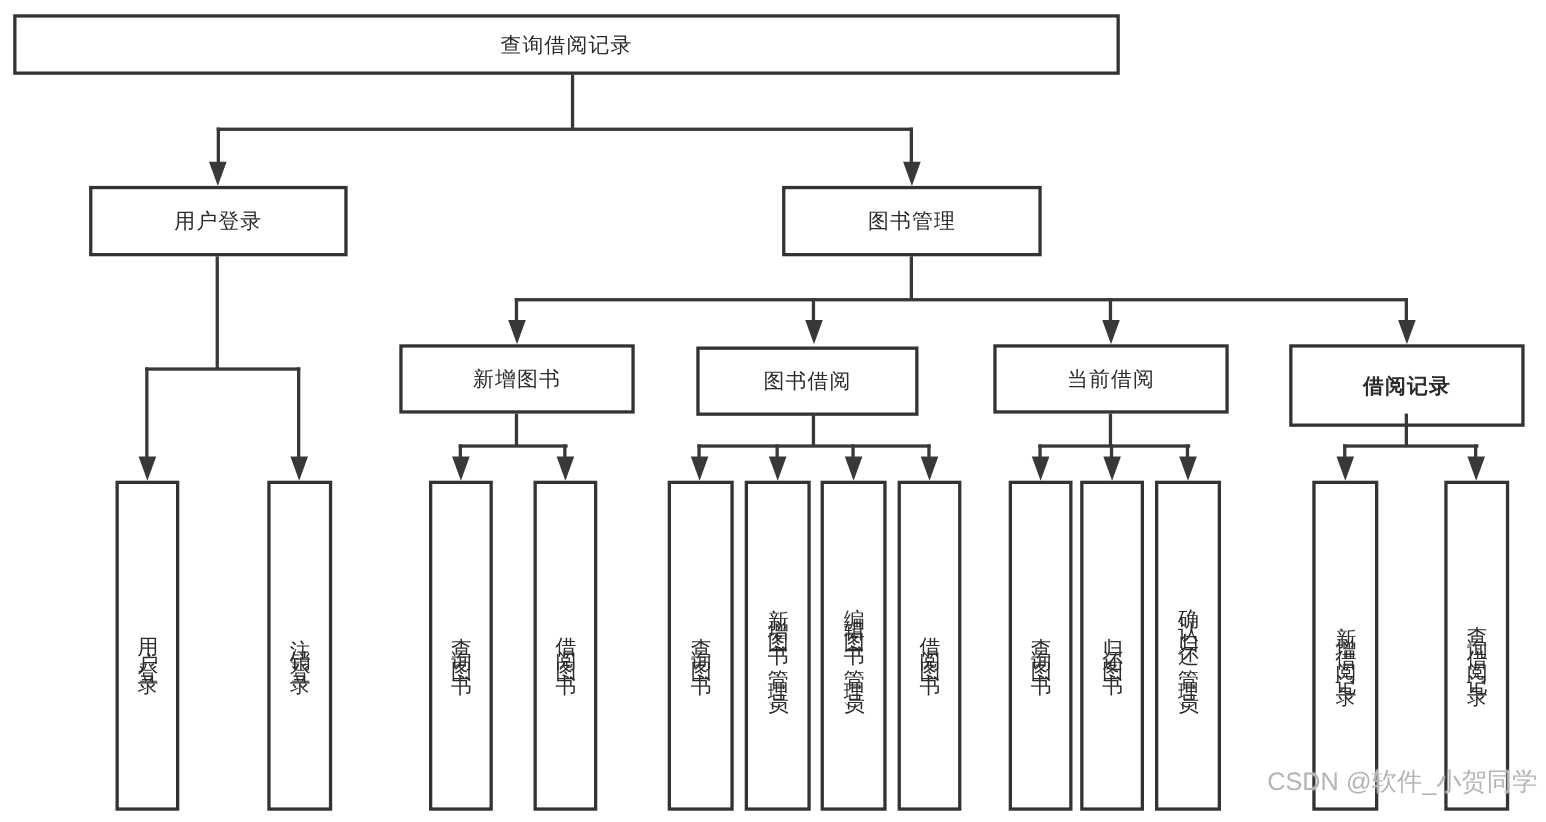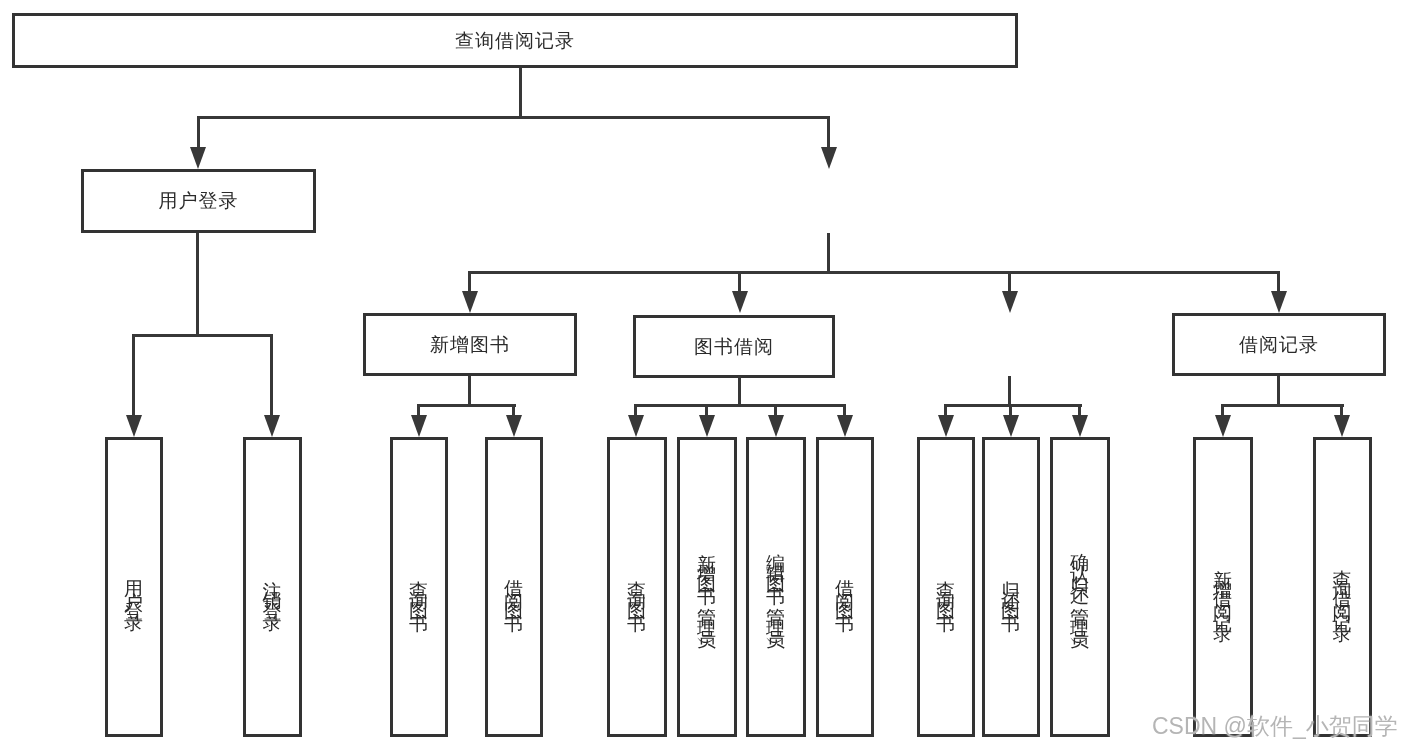--- a/index.html
+++ b/index.html
@@ -65,43 +65,45 @@
     position: absolute;
     width: 0;
     height: 0;
     border-left: 8px solid transparent;
     border-right: 8px solid transparent;
     border-top: 22px solid var(--line);
   }
   .watermark {
     position: absolute;
     left: 1152px;
-    top: 711px;
+    top: 695px;
     font-size: 23px;
     color: var(--watermark);
     white-space: nowrap;
     text-shadow: 0 0 2px #ffffff;
   }
 </style>
 </head>
 <body>
 
 <div id="canvas">
 
   <div class="hbox" style="left:12px; top:13px; width:1006px; height:55px;">查询借阅记录</div>
 
   <div class="hbox" style="left:81px; top:169px; width:235px; height:64px;">用户登录</div>
 
+  <div class="hbox" style="left:711px; top:169px; width:236px; height:64px;">图书管理</div>
 
   <div class="hbox" style="left:363px; top:313px; width:214px; height:63px;">新增图书</div>
 
   <div class="hbox" style="left:633px; top:315px; width:202px; height:63px;">图书借阅</div>
 
-
-  <div class="hbox" style="left:1172px; top:313px; width:214px; height:63px;">借阅记录</div>
+  <div class="hbox" style="left:903px; top:313px; width:214px; height:63px;">当前借阅</div>
+
+  <div class="hbox" style="left:1172px; top:313px; width:214px; height:75px;font-weight:bold;">借阅记录</div>
 
   <div class="vbox" style="left:105px; width:58px;">
     <span>用户登录</span>
   </div>
   <div class="vbox" style="left:243px; width:59px;">
     <span>注销登录</span>
   </div>
 
   <div class="vbox" style="left:390px; width:58px;">
     <span>查询图书</span>

